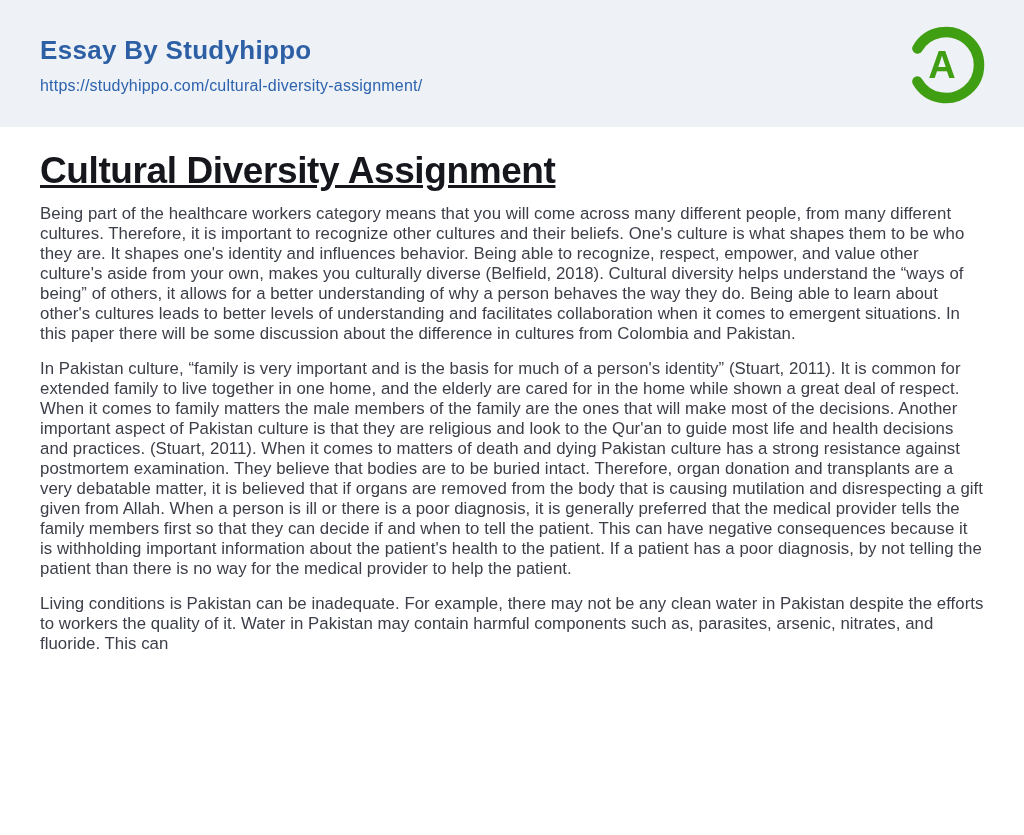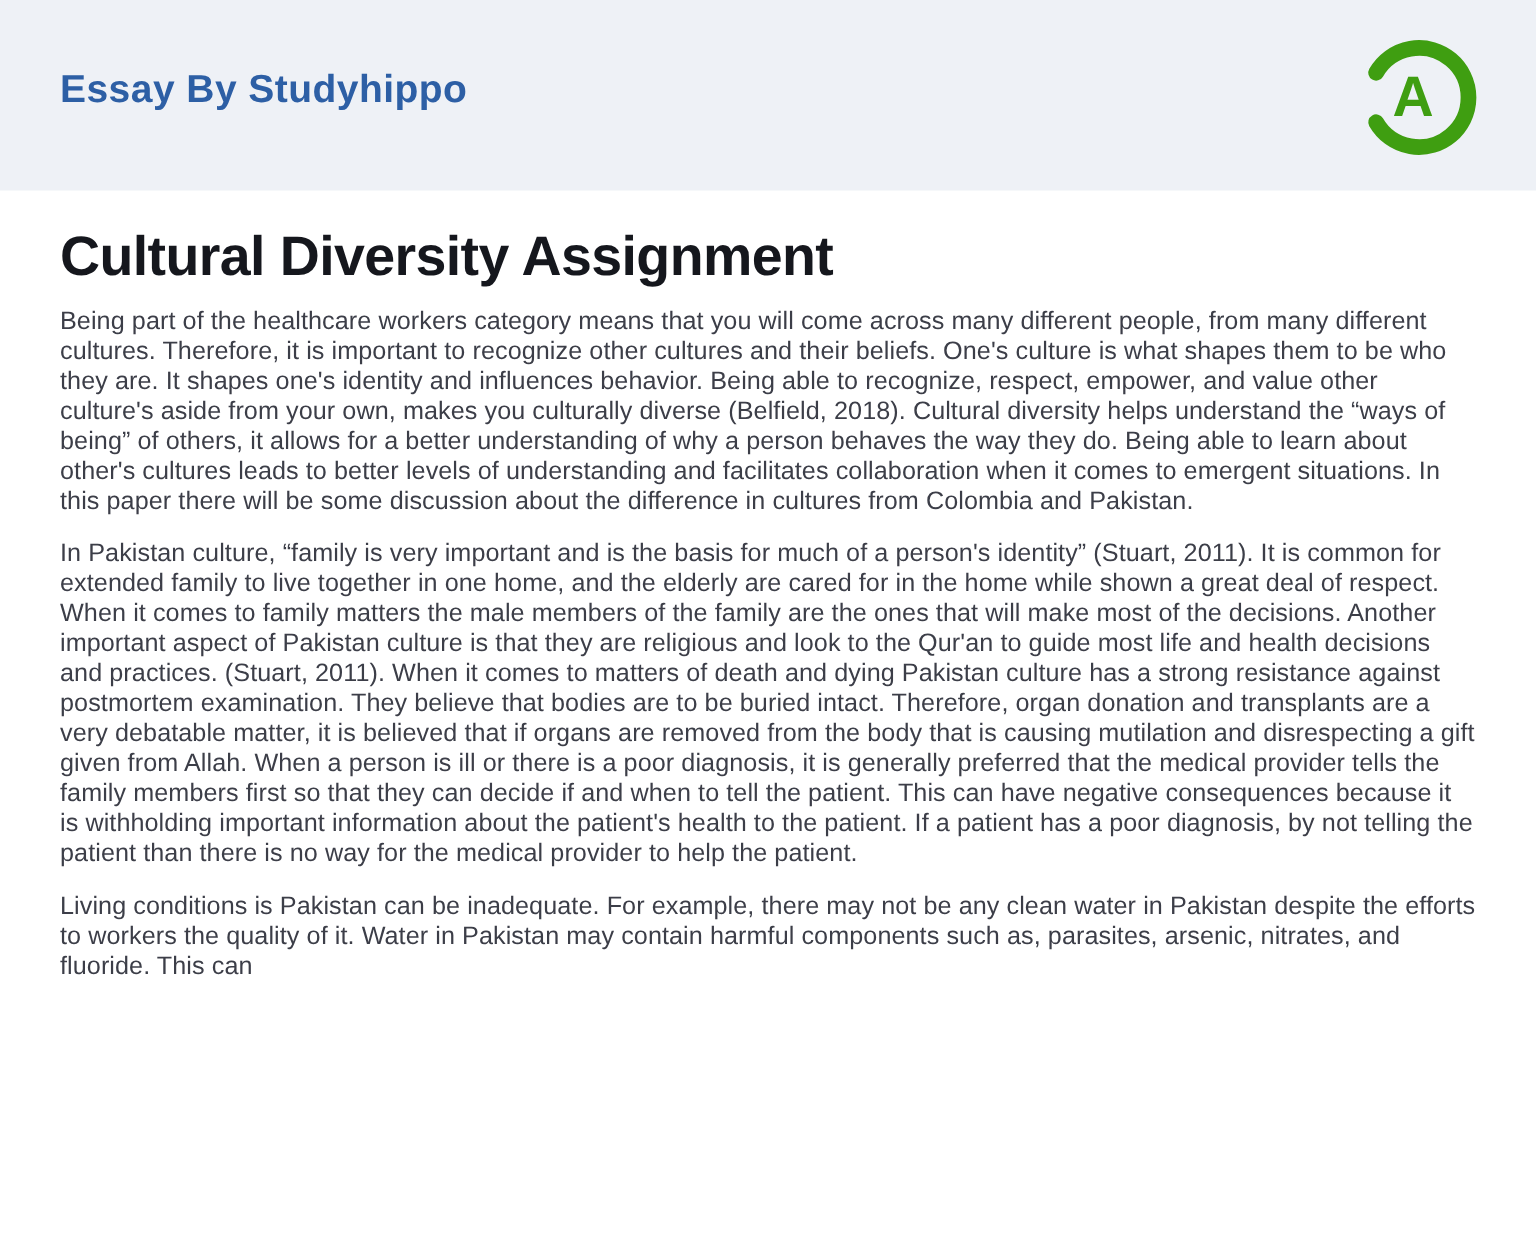--- a/index.html
+++ b/index.html
@@ -58,38 +58,40 @@
   .content {
     padding: 0 40px;
   }
   .article-title {
     font-size: 37px;
     font-weight: 700;
     color: #15171d;
     letter-spacing: -0.4px;
     margin: 24px 0 12px 0;
     line-height: 1.1;
+    text-decoration: underline;
   }
   .essay-paragraph {
     font-size: 16.8px;
     line-height: 20px;
     color: #3c3e48;
     letter-spacing: 0.05px;
     margin: 12px 0 15px 0;
     max-width: 948px;
   }
 </style>
 </head>
 <body>
 
 <div class="page">
 
   <div class="page-header">
     <div class="header-text">
       <div class="site-title">Essay By Studyhippo</div>
+      <a class="page-url">https://studyhippo.com/cultural-diversity-assignment/</a>
     </div>
 
     <svg class="logo" viewBox="0 0 80 80" aria-hidden="true">
       <path d="M 11.42 23.5 A 33 33 0 1 1 11.42 56.5" fill="none" stroke="#3f9e11" stroke-width="10.5" stroke-linecap="round"></path>
       <text x="36" y="52.5" text-anchor="middle" fill="#3f9e11">A</text>
     </svg>
   </div>
 
   <div class="content">
     <h1 class="article-title">Cultural Diversity Assignment</h1>

